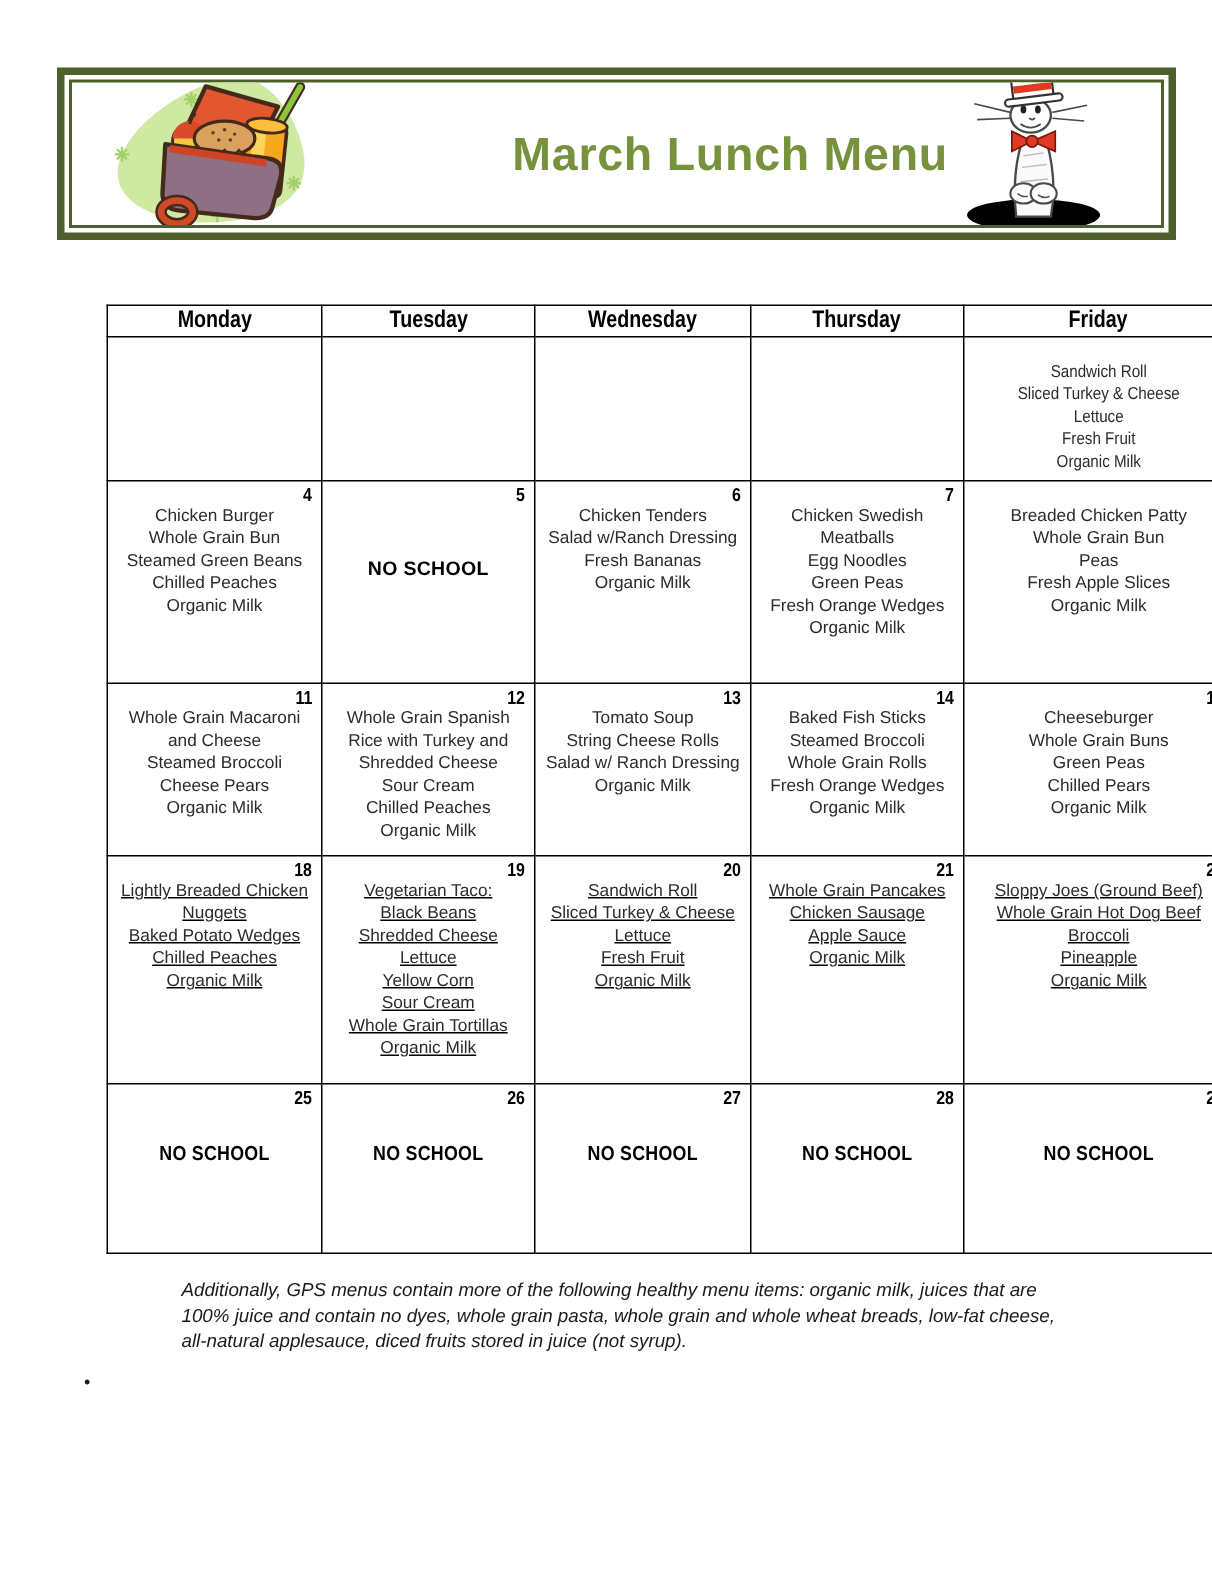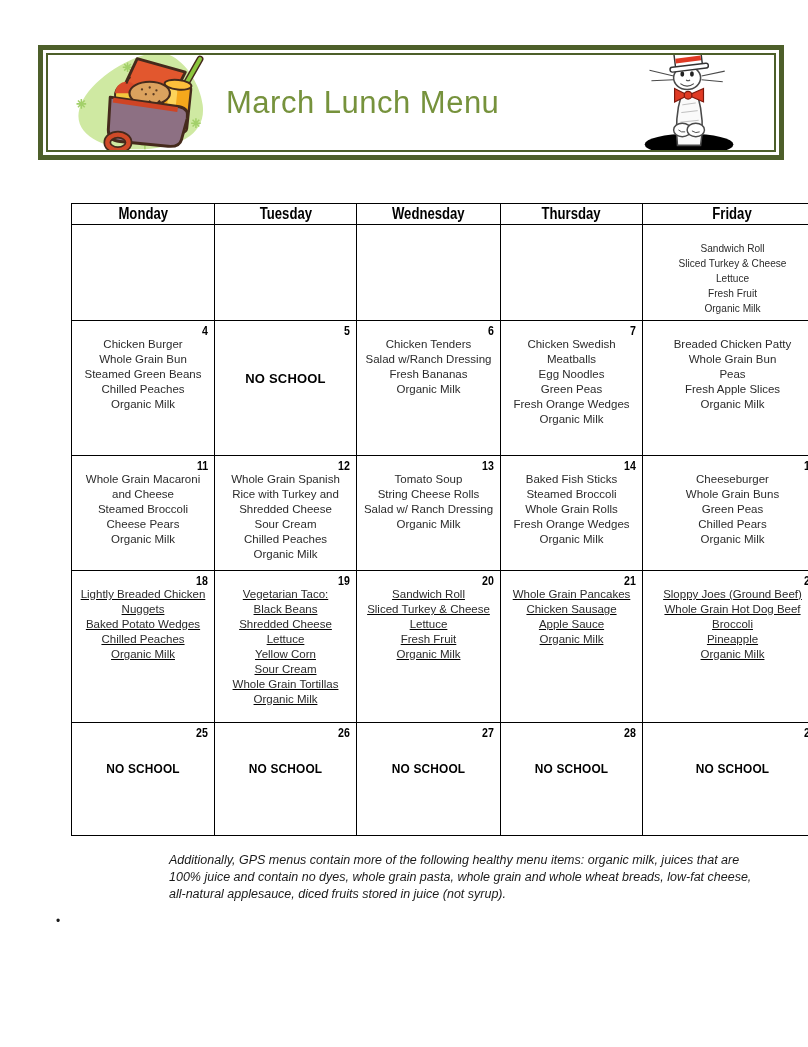--- a/index.html
+++ b/index.html
@@ -17,21 +17,21 @@
     position:absolute;left:38px;top:45px;width:746px;height:115px;
     border:5px solid var(--border-green);padding:3px;background:#fff;
   }
   .header-inner{
     width:100%;height:100%;border:2px solid var(--border-green);
     display:flex;align-items:center;overflow:hidden;background:#fff;
   }
   .clip-left{margin-left:10px;flex:0 0 auto;}
   .clip-right{margin-right:26px;flex:0 0 auto;}
   .title{
-    flex:1;text-align:left;font-size:31px;font-weight:normal;
+    flex:1;text-align:right;font-size:31px;font-weight:bold;
     color:var(--title-green);letter-spacing:0.5px;
   }
 
   
   table.calendar{
     position:absolute;left:25px;top:203px;width:751px;
     border-collapse:collapse;table-layout:fixed;margin-left:46px;
   }
   table.calendar col.c1{width:143px;}
   table.calendar col.c2{width:142px;}
@@ -66,21 +66,21 @@
   td.condensed .items{transform:scaleX(0.88);transform-origin:center top;}
   .item{margin:0;}
   .no-school{
     font-weight:bold;font-size:13px;color:#000;margin-top:34px;letter-spacing:0.2px;
   }
   td.condensed .no-school{margin-top:22px;font-size:13.5px;}
 
   
   .note{
     position:absolute;left:121px;top:852px;width:592px;
-    font-size:12.5px;font-style:italic;line-height:17px;color:#1a1a1a;margin-left:48px;
+    font-size:12.5px;font-style:italic;line-height:17px;color:#1a1a1a;
   }
   .disclaimer{
     position:absolute;left:56px;top:913px;width:650px;
     font-size:12.5px;color:#1a1a1a;display:flex;align-items:flex-start;
   }
   .disclaimer .dot{margin-right:10px;font-size:12px;line-height:16px;}
 </style>
 </head>
 <body>
 

